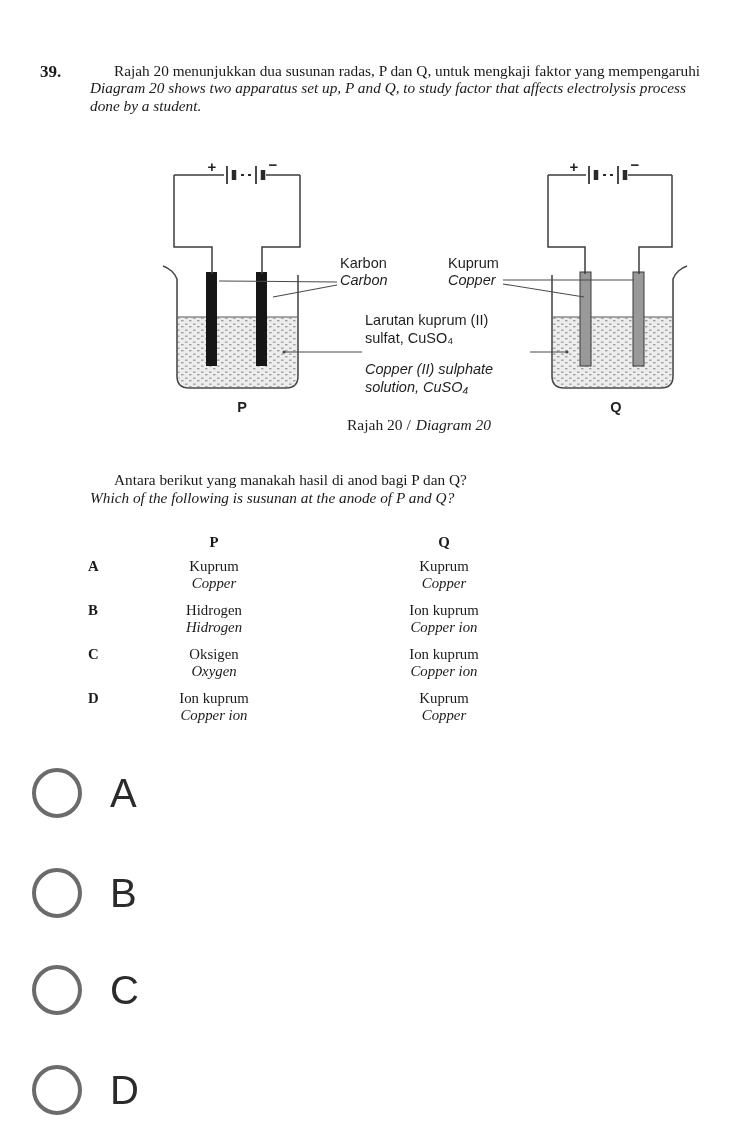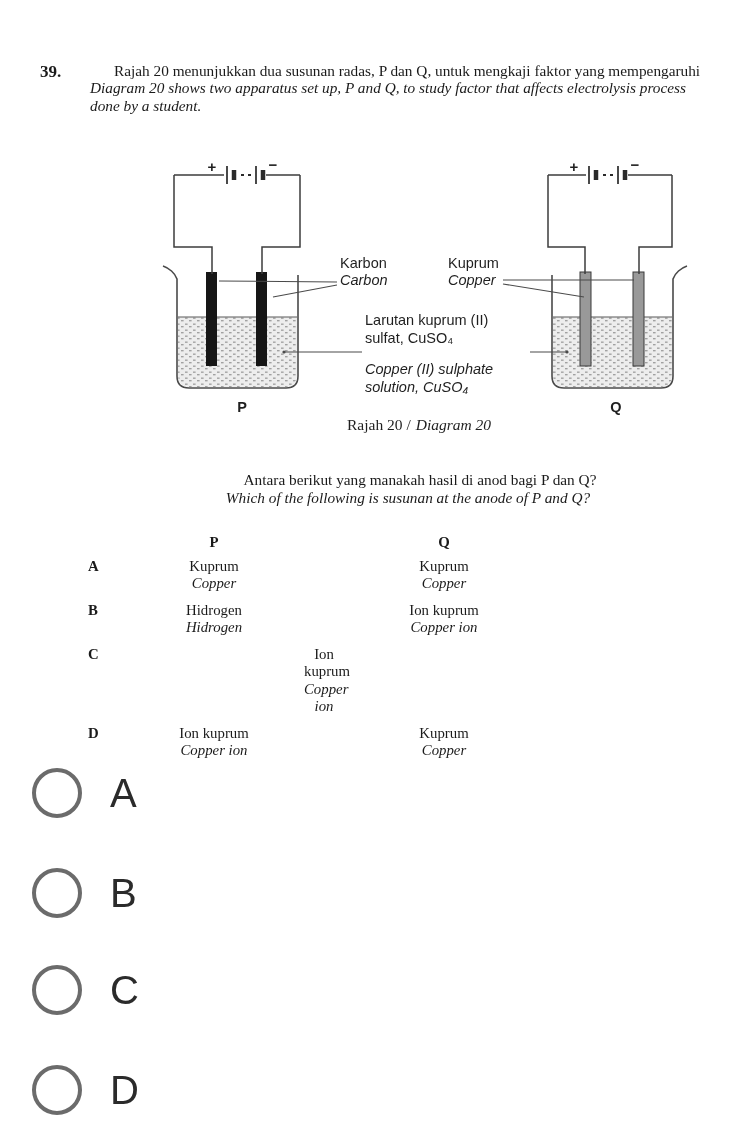--- a/index.html
+++ b/index.html
@@ -16,21 +16,21 @@
   .line-en{font-style:italic;}
   
   .diagram{left:0;top:148px;width:754px;height:300px;}
   svg text{fill:#1f1f1f;}
   .lbl{font-family:"Liberation Sans","DejaVu Sans",sans-serif;font-size:14.5px;}
   .lbl-i{font-family:"Liberation Sans","DejaVu Sans",sans-serif;font-size:14.5px;font-style:italic;}
   .beaker-letter{font-family:"Liberation Sans","DejaVu Sans",sans-serif;font-size:14.5px;font-weight:600;}
   .cap{font-family:"Liberation Serif","DejaVu Serif",serif;font-size:15.5px;}
   .term{font-family:"Liberation Sans","DejaVu Sans",sans-serif;font-size:15px;font-weight:bold;}
   
-  .prompt{left:98px;top:471px;width:620px;font-size:15.3px;line-height:17.5px;text-align:center;}
+  .prompt{left:90px;top:471px;width:620px;font-size:15.3px;line-height:17.5px;}
   
   .opts{left:88px;top:534px;width:470px;font-size:14.8px;line-height:17.5px;}
   .opt-grid{display:grid;grid-template-columns:36px 180px 40px 200px;}
   .opt-head{margin-bottom:6px;font-weight:bold;}
   .opt-row{margin-bottom:9px;}
   .cell-letter{font-weight:bold;text-align:left;}
   .cell{text-align:center;}
   .cell .en{font-style:italic;}
   .cell-head{text-align:center;font-weight:bold;}
   
@@ -166,20 +166,24 @@
     </div>
     <div></div>
     <div class="cell">
       <div class="ms">Ion kuprum</div>
       <div class="en">Copper ion</div>
     </div>
   </div>
 
   <div class="opt-grid opt-row">
     <div class="cell-letter">C</div>
+    <div class="cell">
+      <div class="ms">Oksigen</div>
+      <div class="en">Oxygen</div>
+    </div>
     <div></div>
     <div class="cell">
       <div class="ms">Ion kuprum</div>
       <div class="en">Copper ion</div>
     </div>
   </div>
 
   <div class="opt-grid opt-row">
     <div class="cell-letter">D</div>
     <div class="cell">

